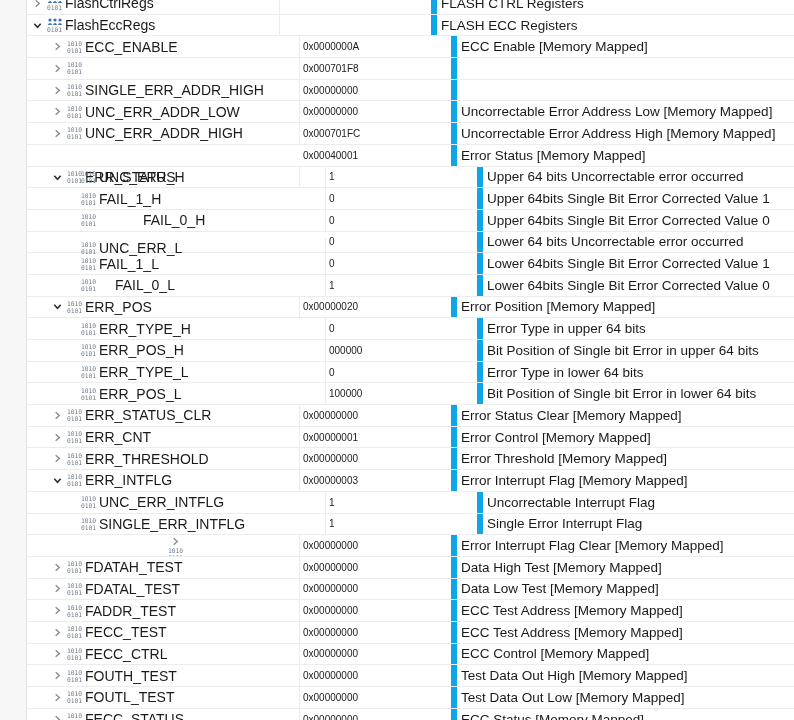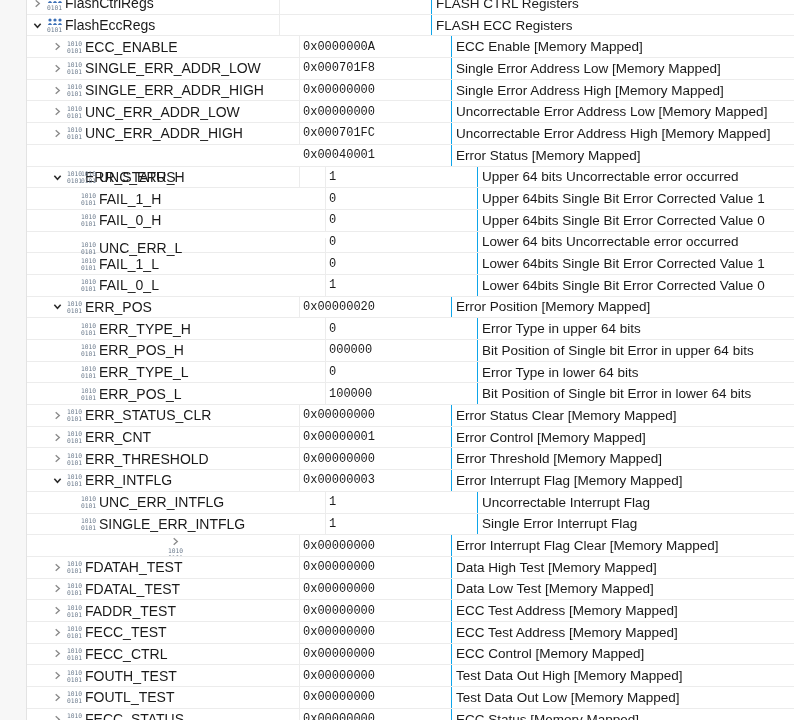--- a/index.html
+++ b/index.html
@@ -13,21 +13,21 @@
     background: #f7f7f7; border-right: 1px solid #e3e3e3;
   }
   .tree {
     position: absolute; left: 27px; top: -7px; width: 767px;
   }
   .row {
     position: relative; height: 20.7px; border-bottom: 1px solid #ececec;
     display: flex; align-items: center; white-space: nowrap;
   }
   .cell-name { position: relative; width: 248px; height: 100%; display: flex; align-items: center; border-right: 1px solid #ececec; overflow: hidden; }
-  .cell-value { width: 148px; padding-left: 3px; height: 100%; display: flex; align-items: center; border-right: 1px solid #0ea5e9; font-family: Liberation Mono, monospace; font-size: 12px; }
+  .cell-value { width: 148px; padding-left: 3px; height: 100%; display: flex; align-items: center; border-right: 6px solid #0ea5e9; font-family: Liberation Sans, sans-serif; font-size: 10px; }
   .cell-desc { padding-left: 4px; height: 100%; display: flex; align-items: center; font-family: "Liberation Sans", sans-serif; font-size: 13.5px; }
   .twisty { width: 12px; height: 12px; display: inline-flex; align-items: center; justify-content: center; color: #8a8a8a; flex: none; }
   .twisty svg { width: 9px; height: 9px; }
   .twisty.open { color: #2b2b2b; }
   .icon { width: 16px; height: 14px; flex: none; margin: 0 2px 0 4px; display: inline-block; }
   .label { font-family: "Liberation Sans", sans-serif; font-size: 14px; }
 </style>
 </head>
 <body>
 
@@ -99,40 +99,37 @@
     <div class="cell-name" style="padding-left: 24px;">
       <span class="twisty">
           <svg viewBox="0 0 10 10">
             <path d="M3 1.5 L7 5 L3 8.5" fill="none" stroke="currentColor" stroke-width="1.5"></path>
           </svg>
         </span>
       <span class="icon"><svg viewBox="0 0 16 14" width="16" height="14">
             <text x="0" y="6" font-family="DejaVu Sans Mono, monospace" font-size="6.3" fill="#6b7a8c">1010</text>
             <text x="0" y="13" font-family="DejaVu Sans Mono, monospace" font-size="6.3" fill="#6b7a8c">0101</text>
           </svg></span>
-      <span class="label">SINGLE_ERR_ADDR_LOW</span>
     </div>
     <div class="cell-value">0x000701F8</div>
-    <div class="cell-desc">Single Error Address Low [Memory Mapped]</div>
   </div>
     <div class="row">
     <div class="cell-name" style="padding-left: 24px;">
       <span class="twisty">
           <svg viewBox="0 0 10 10">
             <path d="M3 1.5 L7 5 L3 8.5" fill="none" stroke="currentColor" stroke-width="1.5"></path>
           </svg>
         </span>
       <span class="icon"><svg viewBox="0 0 16 14" width="16" height="14">
             <text x="0" y="6" font-family="DejaVu Sans Mono, monospace" font-size="6.3" fill="#6b7a8c">1010</text>
             <text x="0" y="13" font-family="DejaVu Sans Mono, monospace" font-size="6.3" fill="#6b7a8c">0101</text>
           </svg></span>
       <span class="label">SINGLE_ERR_ADDR_HIGH</span>
     </div>
     <div class="cell-value">0x00000000</div>
-    <div class="cell-desc">Single Error Address High [Memory Mapped]</div>
   </div>
     <div class="row">
     <div class="cell-name" style="padding-left: 24px;">
       <span class="twisty">
           <svg viewBox="0 0 10 10">
             <path d="M3 1.5 L7 5 L3 8.5" fill="none" stroke="currentColor" stroke-width="1.5"></path>
           </svg>
         </span>
       <span class="icon"><svg viewBox="0 0 16 14" width="16" height="14">
             <text x="0" y="6" font-family="DejaVu Sans Mono, monospace" font-size="6.3" fill="#6b7a8c">1010</text>
@@ -193,21 +190,21 @@
       <span class="icon"><svg viewBox="0 0 16 14" width="16" height="14">
             <text x="0" y="6" font-family="DejaVu Sans Mono, monospace" font-size="6.3" fill="#6b7a8c">1010</text>
             <text x="0" y="13" font-family="DejaVu Sans Mono, monospace" font-size="6.3" fill="#6b7a8c">0101</text>
           </svg></span>
       <span class="label">FAIL_1_H</span>
     </div>
     <div class="cell-value">0</div>
     <div class="cell-desc">Upper 64bits Single Bit Error Corrected Value 1</div>
   </div>
     <div class="row">
-    <div class="cell-name" style="padding-left: 50px;">
+    <div class="cell-name" style="padding-left: 50px; gap: 44px;">
 
       <span class="icon"><svg viewBox="0 0 16 14" width="16" height="14">
             <text x="0" y="6" font-family="DejaVu Sans Mono, monospace" font-size="6.3" fill="#6b7a8c">1010</text>
             <text x="0" y="13" font-family="DejaVu Sans Mono, monospace" font-size="6.3" fill="#6b7a8c">0101</text>
           </svg></span>
       <span class="label">FAIL_0_H</span>
     </div>
     <div class="cell-value">0</div>
     <div class="cell-desc">Upper 64bits Single Bit Error Corrected Value 0</div>
   </div>
@@ -229,21 +226,21 @@
       <span class="icon"><svg viewBox="0 0 16 14" width="16" height="14">
             <text x="0" y="6" font-family="DejaVu Sans Mono, monospace" font-size="6.3" fill="#6b7a8c">1010</text>
             <text x="0" y="13" font-family="DejaVu Sans Mono, monospace" font-size="6.3" fill="#6b7a8c">0101</text>
           </svg></span>
       <span class="label">FAIL_1_L</span>
     </div>
     <div class="cell-value">0</div>
     <div class="cell-desc">Lower 64bits Single Bit Error Corrected Value 1</div>
   </div>
     <div class="row">
-    <div class="cell-name" style="padding-left: 50px;">
+    <div class="cell-name" style="padding-left: 50px; gap: 16px;">
 
       <span class="icon"><svg viewBox="0 0 16 14" width="16" height="14">
             <text x="0" y="6" font-family="DejaVu Sans Mono, monospace" font-size="6.3" fill="#6b7a8c">1010</text>
             <text x="0" y="13" font-family="DejaVu Sans Mono, monospace" font-size="6.3" fill="#6b7a8c">0101</text>
           </svg></span>
       <span class="label">FAIL_0_L</span>
     </div>
     <div class="cell-value">1</div>
     <div class="cell-desc">Lower 64bits Single Bit Error Corrected Value 0</div>
   </div>

